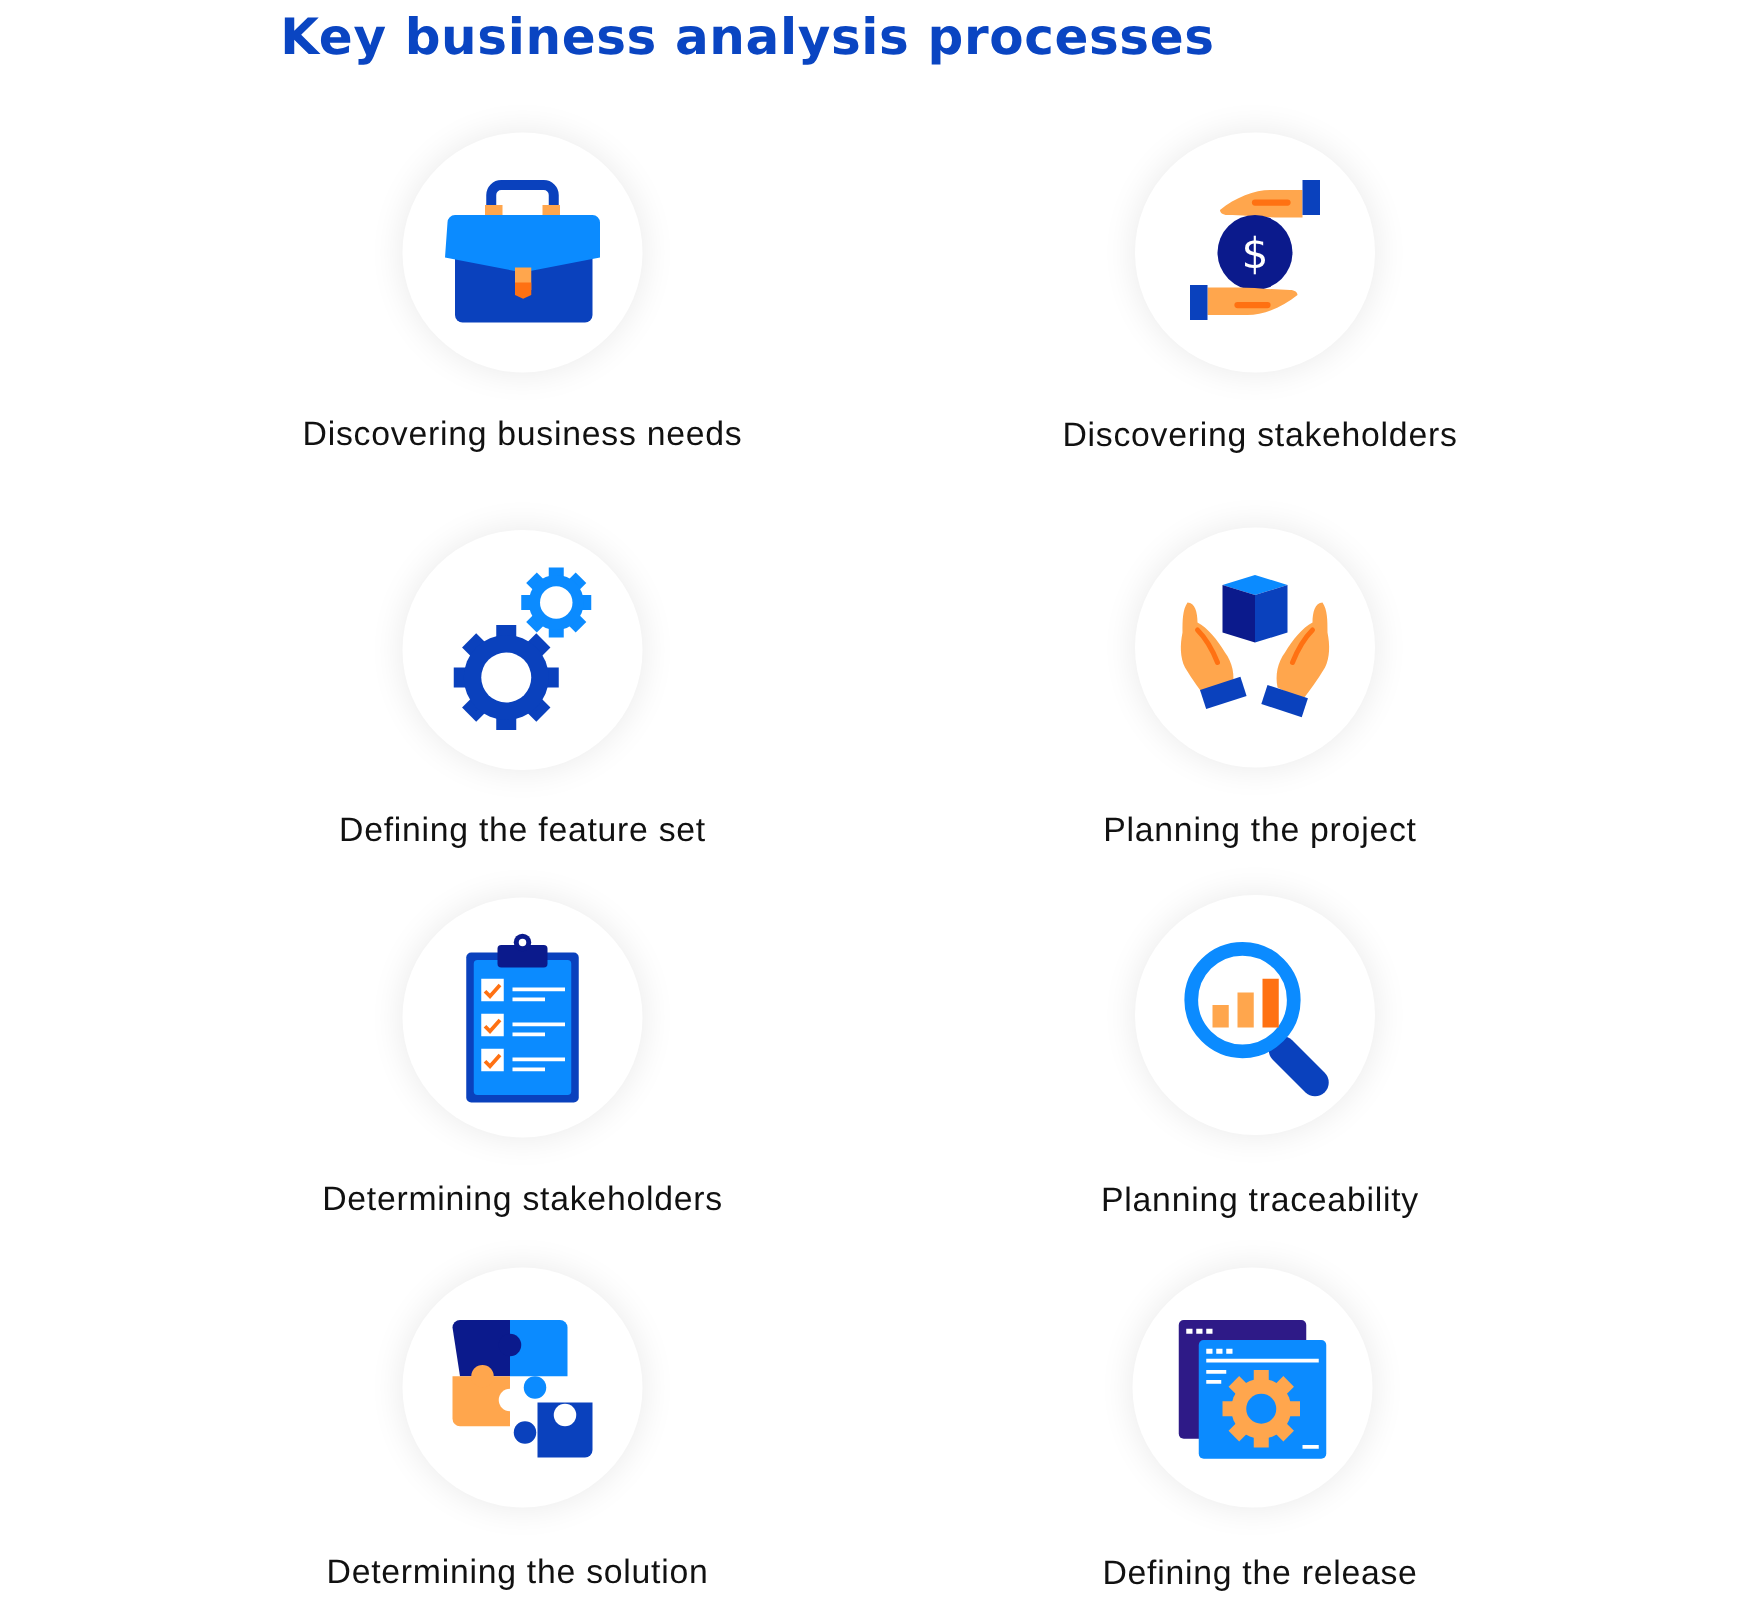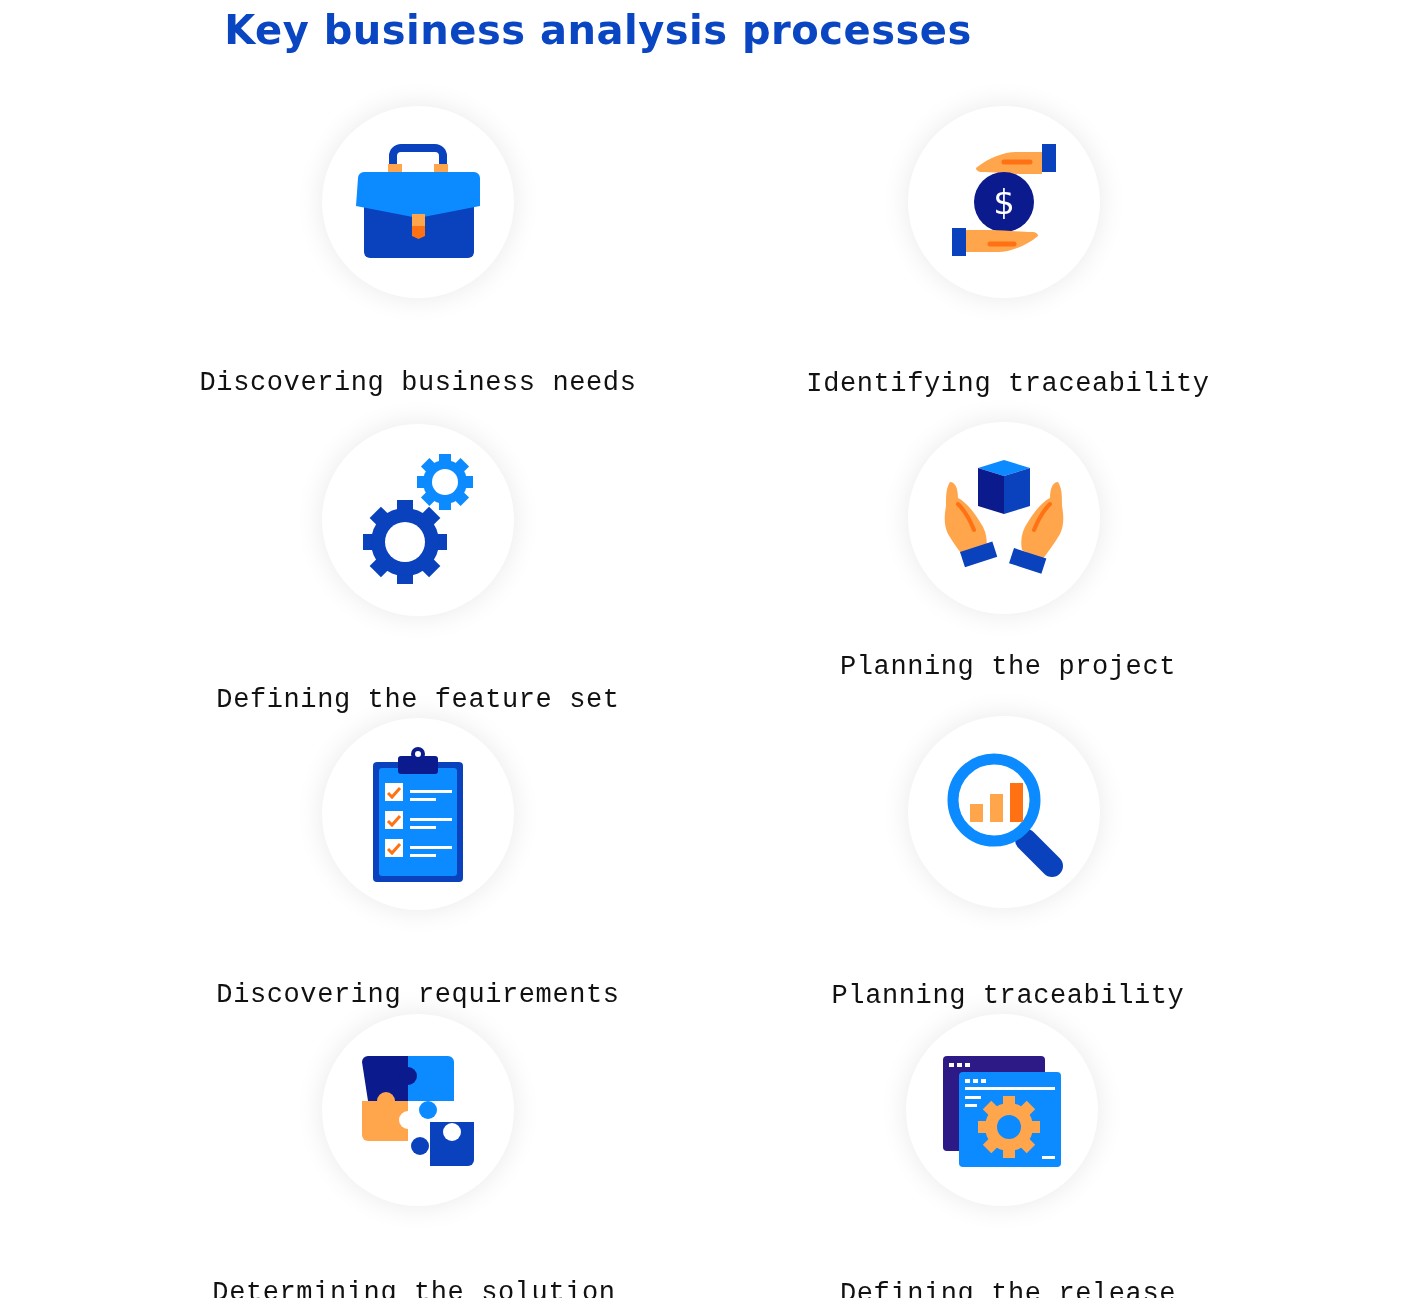--- a/index.html
+++ b/index.html
@@ -10,22 +10,22 @@
     color: #0a45c2; letter-spacing: 0.5px; line-height: 52px;
   }
   .circle {
     position: absolute; width: 192px; height: 192px; border-radius: 50%;
     background: #ffffff;
     box-shadow: 0 0 28px rgba(0,0,0,0.09);
   }
   .circle svg { position: absolute; left: 0; top: 0; width: 192px; height: 192px; }
   .label {
     position: absolute; width: 560px; text-align: center;
-    font-family: Liberation Mono, monospace; font-size: 27px; color: #111111;
-    letter-spacing: 0.6px; font-weight: normal; margin-top: 36px;
+    font-family: Liberation Sans, sans-serif; font-size: 27px; color: #111111;
+    letter-spacing: 0.6px; font-weight: normal;
   }
 </style>
 </head>
 <body>
 
 <div class="title">Key business analysis processes</div>
 
 <div>
   <div class="circle" style="left:322px;top:106px;">
     <svg viewBox="0 0 192 192">
@@ -47,21 +47,21 @@
       <path d="M68 62 c12 -10 28 -16 40 -16 h26 v22 h-18 c-14 0 -30 -2 -42 -2 c-4 0 -6 -2 -6 -4 z" fill="#ffa64d"></path>
       <path d="M96 56 h26" stroke="#ff7112" stroke-width="5" stroke-linecap="round"></path>
       <rect x="134" y="38" width="14" height="28" fill="#0a41bd"></rect>
       <circle cx="96" cy="96" r="30" fill="#0b1a8c"></circle>
       <text x="96" y="108" text-anchor="middle" font-family="DejaVu Sans, sans-serif" font-size="34" fill="#ffffff">$</text>
       <path d="M58 124 h24 c14 0 30 2 42 2 c4 0 6 2 6 4 c-12 10 -28 16 -40 16 h-32 z" fill="#ffa64d"></path>
       <path d="M82 138 h24" stroke="#ff7112" stroke-width="5" stroke-linecap="round"></path>
       <rect x="44" y="122" width="14" height="28" fill="#0a41bd"></rect>
     </svg>
   </div>
-  <div class="label" style="left:728px;top:333px;">Identifying traceability</div>
+  <div class="label" style="left:728px;top:333px;">Discovering stakeholders</div>
 </div>
 
 <div>
   <div class="circle" style="left:322px;top:424px;">
     <svg viewBox="0 0 192 192">
       <g transform="translate(83,118)">
         <g fill="#0a41bd">
           <rect x="-8" y="-42" width="16" height="84"></rect>
           <rect x="-8" y="-42" width="16" height="84" transform="rotate(45)"></rect>
           <rect x="-8" y="-42" width="16" height="84" transform="rotate(90)"></rect>
@@ -92,21 +92,21 @@
       <path d="M70 46 l26 8 v38 l-26 -8 z" fill="#0b1a8c"></path>
       <path d="M96 54 l26 -8 v38 l-26 8 z" fill="#0a41bd"></path>
       <path d="M42 60 c6 0 8 8 8 16 c8 4 16 14 22 24 c6 8 8 18 6 28 l-20 10 c-6 -8 -12 -16 -18 -26 c-4 -8 -4 -18 -2 -28 c0 -10 0 -18 4 -24 z" fill="#ffa64d"></path>
       <path d="M50 82 c6 6 12 16 16 26" stroke="#ff7112" stroke-width="4" fill="none" stroke-linecap="round"></path>
       <rect x="52" y="130" width="34" height="16" transform="rotate(-18 52 130)" fill="#0a41bd"></rect>
       <path d="M150 60 c-6 0 -8 8 -8 16 c-8 4 -16 14 -22 24 c-6 8 -8 18 -6 28 l20 10 c6 -8 12 -16 18 -26 c4 -8 4 -18 2 -28 c0 -10 0 -18 -4 -24 z" fill="#ffa64d"></path>
       <path d="M142 82 c-6 6 -12 16 -16 26" stroke="#ff7112" stroke-width="4" fill="none" stroke-linecap="round"></path>
       <rect x="106" y="126" width="34" height="16" transform="rotate(18 106 126)" fill="#0a41bd"></rect>
     </svg>
   </div>
-  <div class="label" style="left:728px;top:616px;">Planning the project</div>
+  <div class="label" style="left:728px;top:649px;">Planning the project</div>
 </div>
 
 <div>
   <div class="circle" style="left:322px;top:718px;">
     <svg viewBox="0 0 192 192">
       <rect x="51" y="44" width="90" height="120" rx="4" fill="#0a41bd"></rect>
       <rect x="57" y="50" width="78" height="108" rx="3" fill="#0b8bff"></rect>
       <rect x="76" y="38" width="40" height="18" rx="3" fill="#0b1a8c"></rect>
       <circle cx="96" cy="36" r="7" fill="#0b1a8c"></circle>
       <circle cx="96" cy="36" r="3" fill="#ffffff"></circle>
@@ -123,21 +123,21 @@
         <rect x="88" y="108" width="26" height="3" fill="#ffffff"></rect>
       </g>
       <g>
         <rect x="63" y="121" width="18" height="18" fill="#ffffff"></rect>
         <path d="M66 131 l4 4 l8 -9" stroke="#ff7112" stroke-width="3" fill="none"></path>
         <rect x="88" y="128" width="42" height="3" fill="#ffffff"></rect>
         <rect x="88" y="136" width="26" height="3" fill="#ffffff"></rect>
       </g>
     </svg>
   </div>
-  <div class="label" style="left:138px;top:944px;">Discovering requirements</div>
+  <div class="label" style="left:138px;top:944px;">Determining stakeholders</div>
 </div>
 
 <div>
   <div class="circle" style="left:908px;top:716px;">
     <svg viewBox="0 0 192 192">
       <path d="M118 124 l26 26" stroke="#0a41bd" stroke-width="22" stroke-linecap="round"></path>
       <circle cx="86" cy="84" r="41" fill="#ffffff" stroke="#0b8bff" stroke-width="11"></circle>
       <rect x="62" y="88" width="13" height="18" fill="#ffa64d"></rect>
       <rect x="82" y="78" width="13" height="28" fill="#ffa64d"></rect>
       <rect x="102" y="67" width="13" height="39" fill="#ff7112"></rect>

